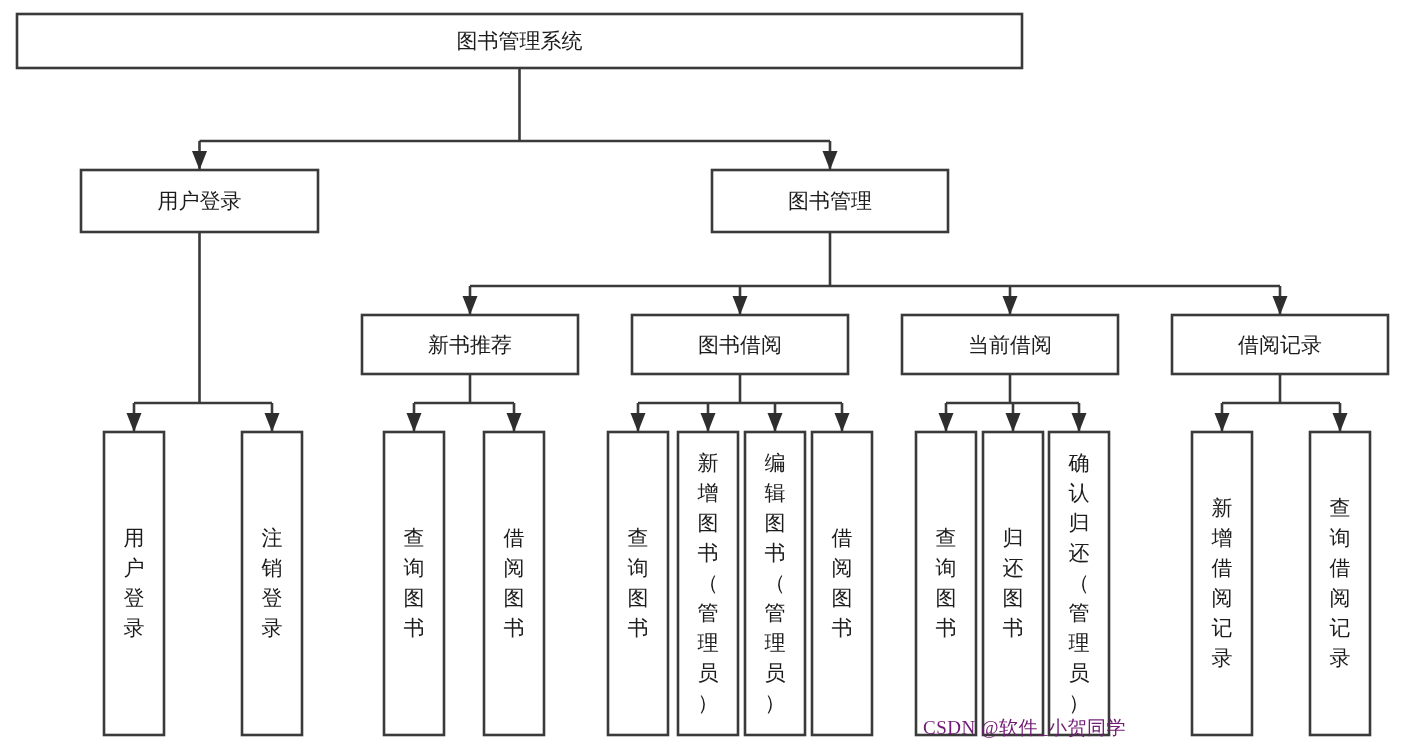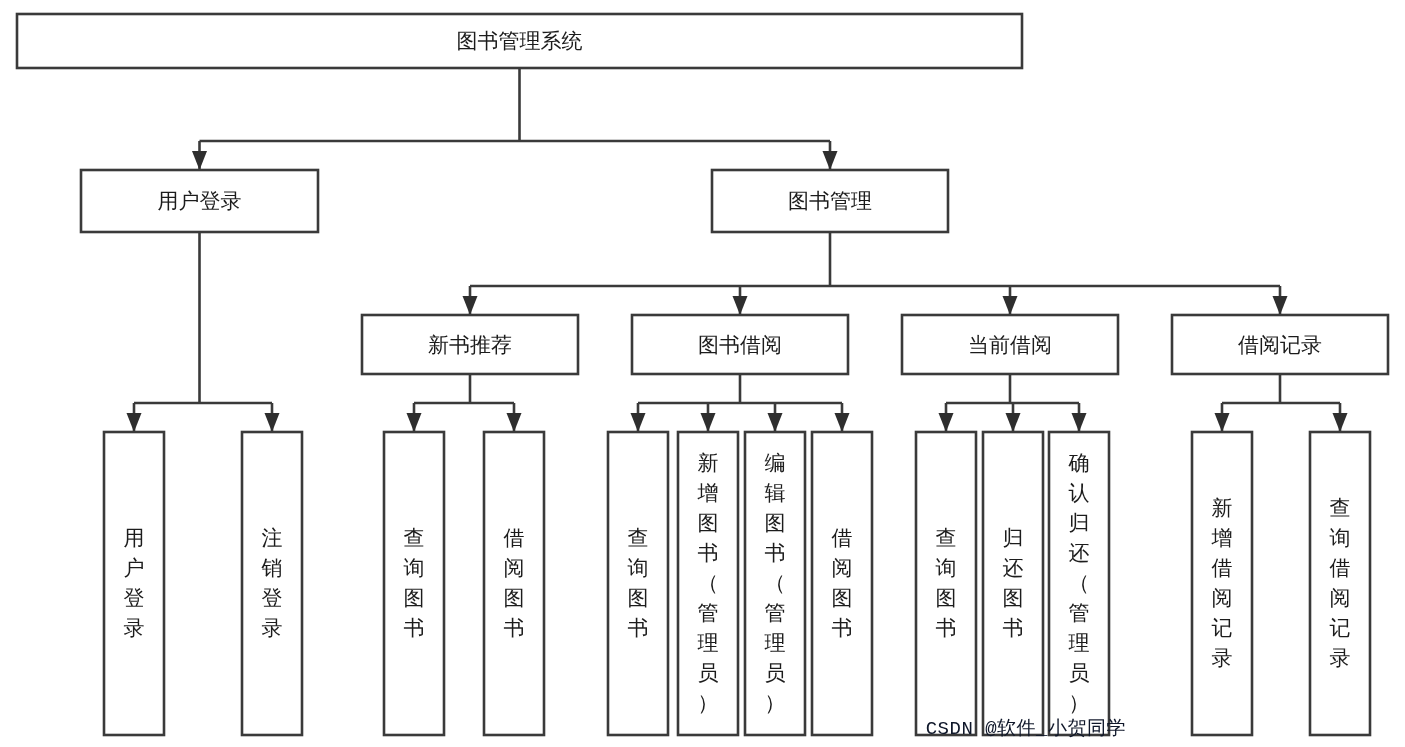--- a/index.html
+++ b/index.html
@@ -54,23 +54,23 @@
   .node-label-v {
     font-family: "DejaVu Sans", "Liberation Sans", sans-serif;
     font-size: 21px;
     fill: #1c1c1c;
     text-anchor: middle;
   }
   .watermark-text {
     position: absolute;
     right: 14px;
     bottom: 6px;
-    font-family: Liberation Mono, monospace;
+    font-family: Liberation Serif, serif;
     font-size: 19px;
-    color: #0f172a;
+    color: #701a75;
     letter-spacing: 0.5px;
     white-space: nowrap;
     user-select: none;
   }
 </style>
 </head>
 <body>
 
 <div id="diagram-root">
   <svg id="diagram-svg" viewBox="0 0 1405 747" xmlns="http://www.w3.org/2000/svg">

